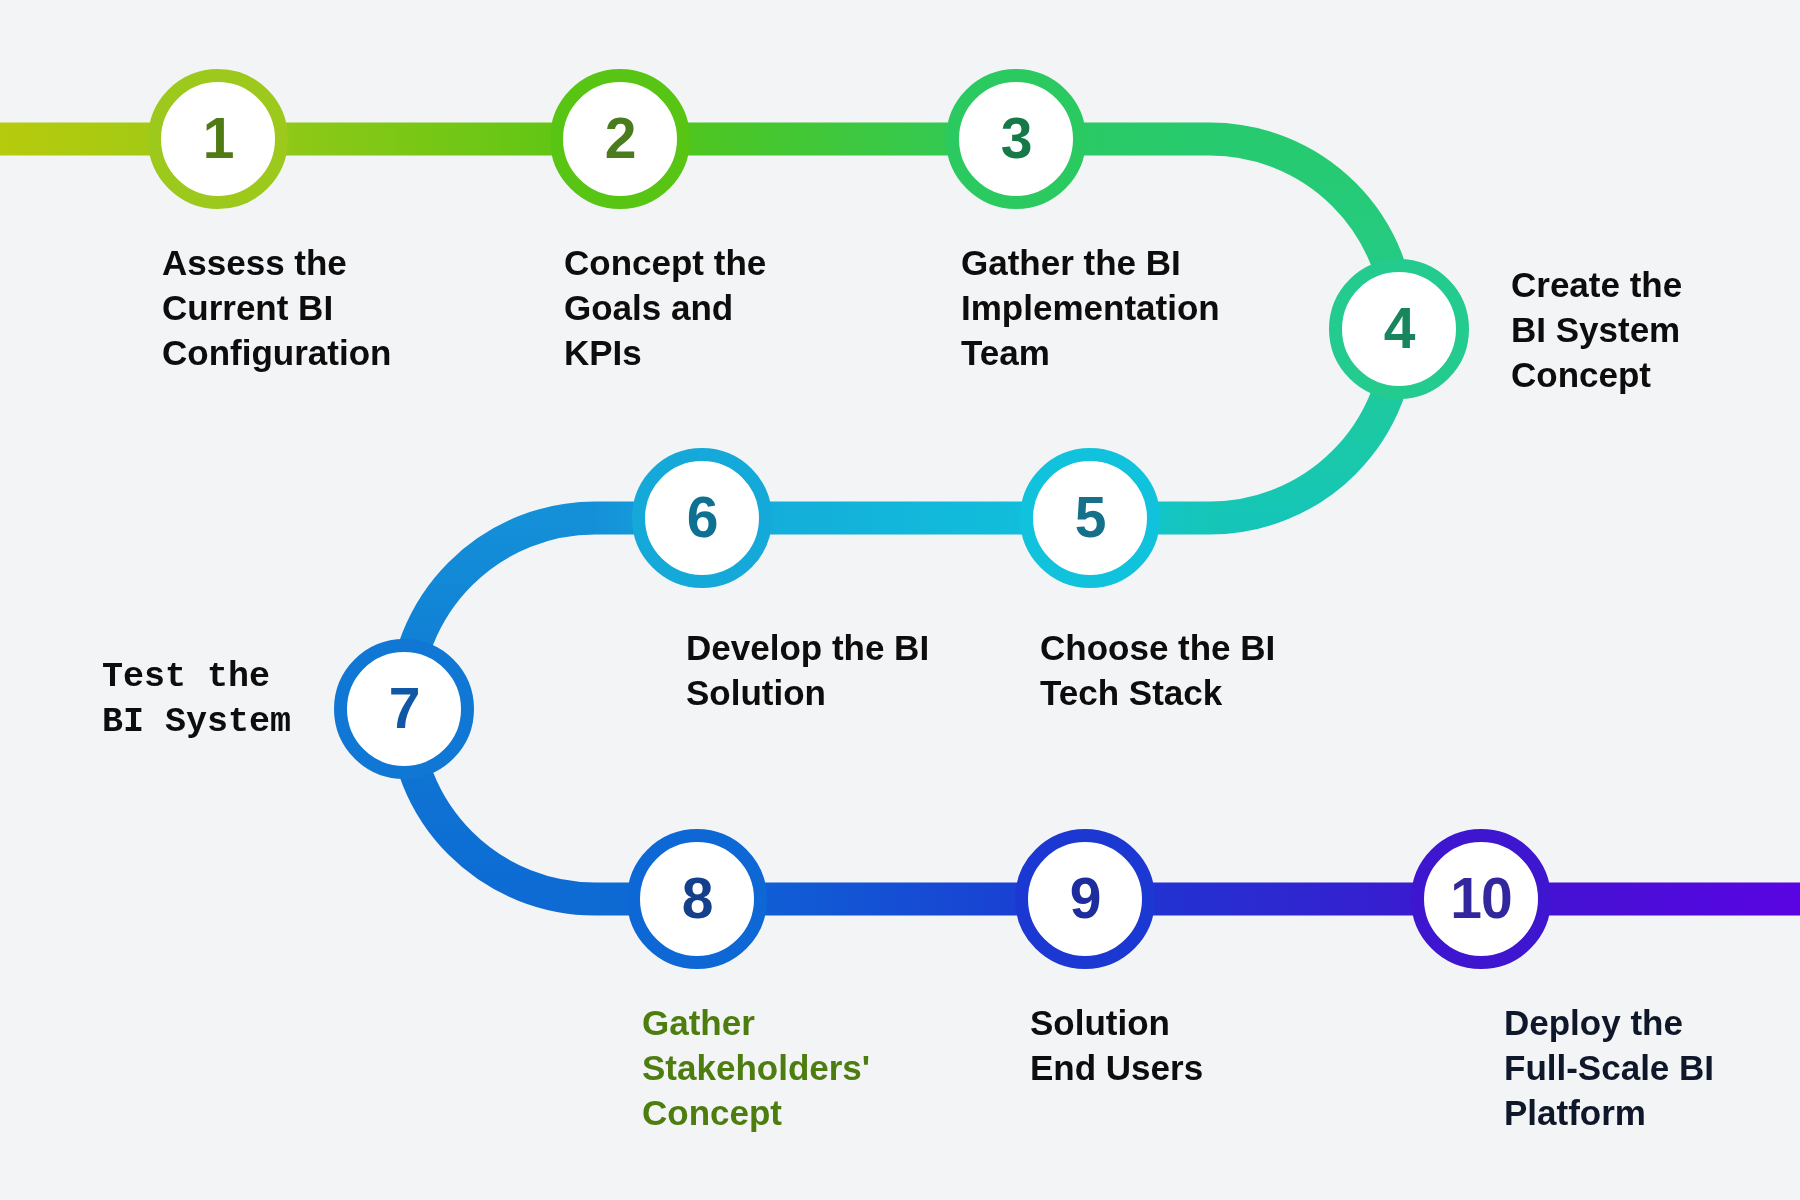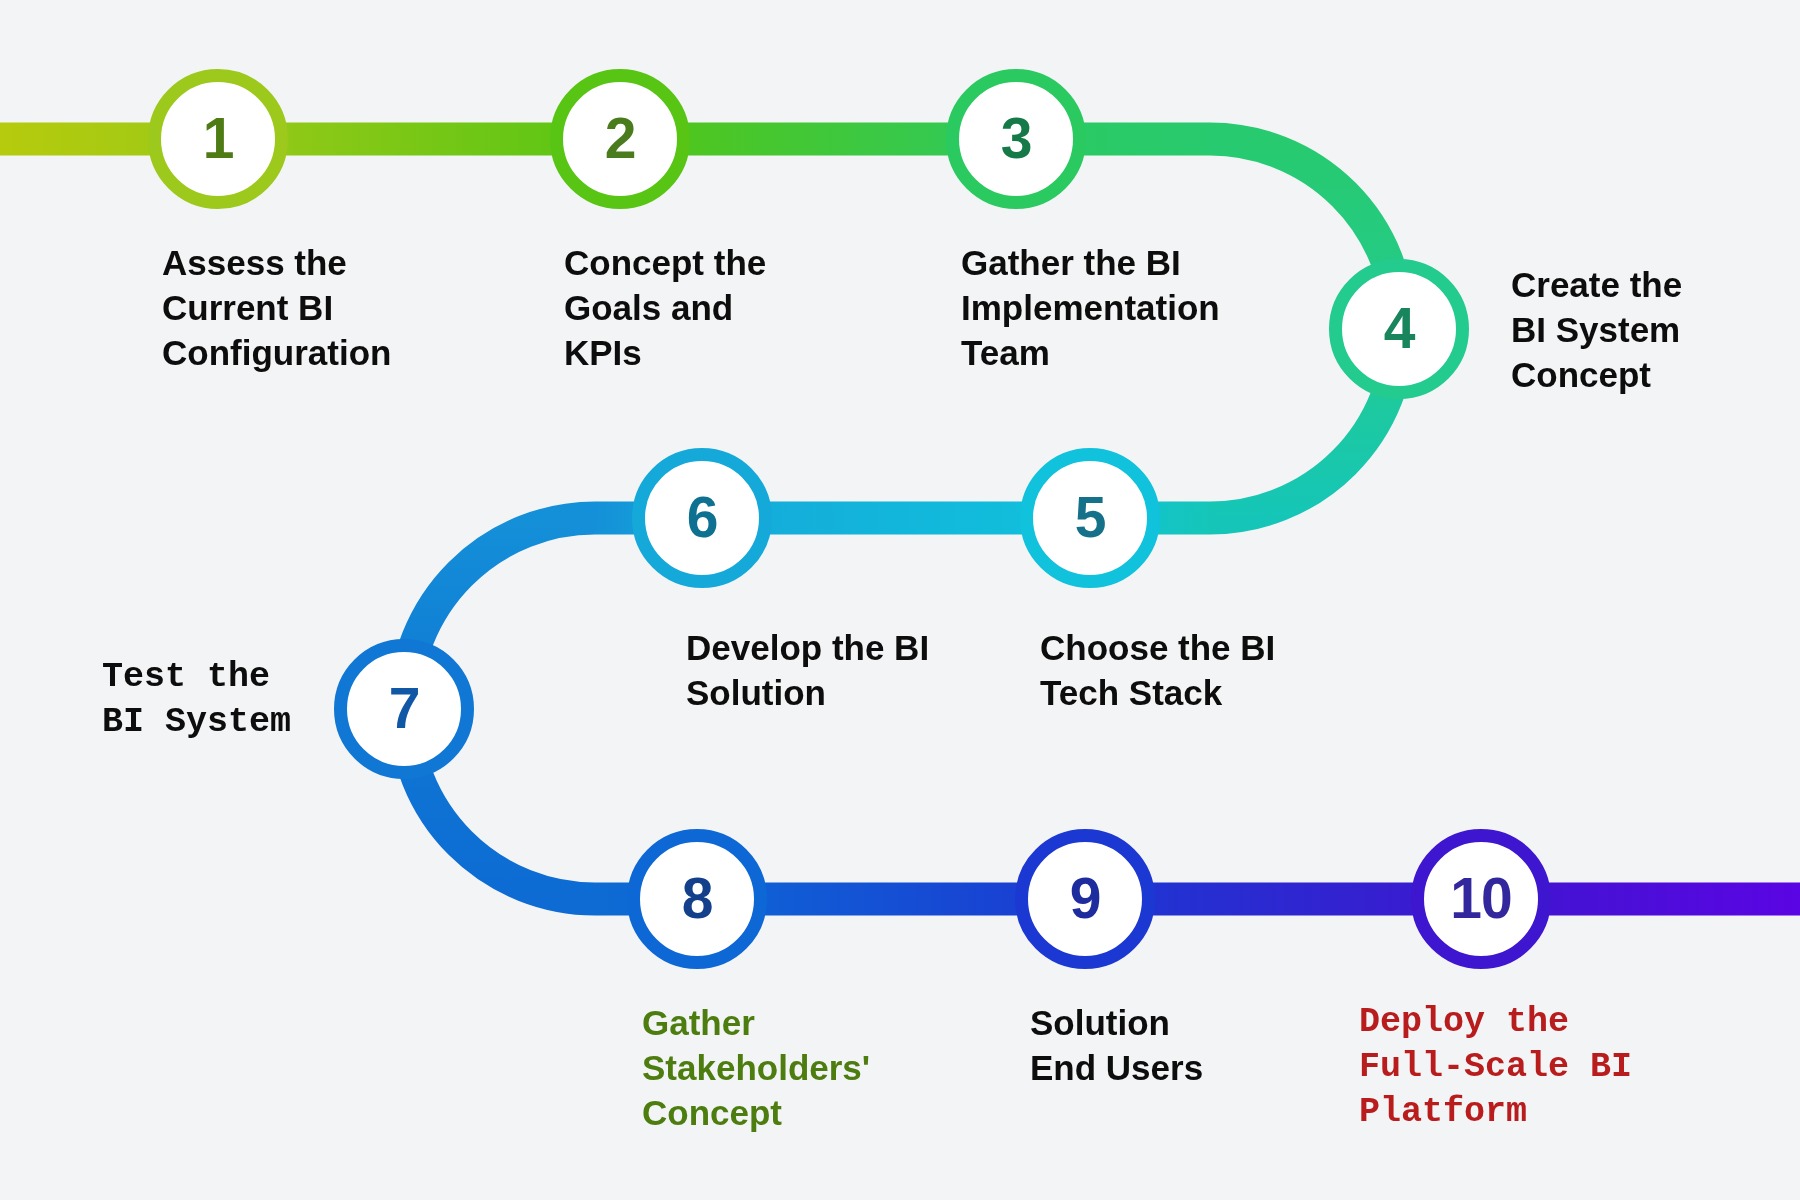--- a/index.html
+++ b/index.html
@@ -146,19 +146,19 @@
   </div>
   <div class="label" style="left: 642px; top: 1000px; color: #4d7c0f;">
     <span>Gather</span>
     <span>Stakeholders'</span>
     <span>Concept</span>
   </div>
   <div class="label" style="left: 1030px; top: 1000px; color: rgb(13, 13, 13);">
     <span>Solution</span>
     <span>End Users</span>
   </div>
-  <div class="label" style="left: 1359px; top: 1000px; color: #b91c1c; font-family: Liberation Mono, monospace;">
+  <div class="label" style="left: 1504px; top: 1000px; color: #0f172a;">
     <span>Deploy the</span>
     <span>Full-Scale BI</span>
     <span>Platform</span>
   </div>
 
 </div>
 
 </body></html>

